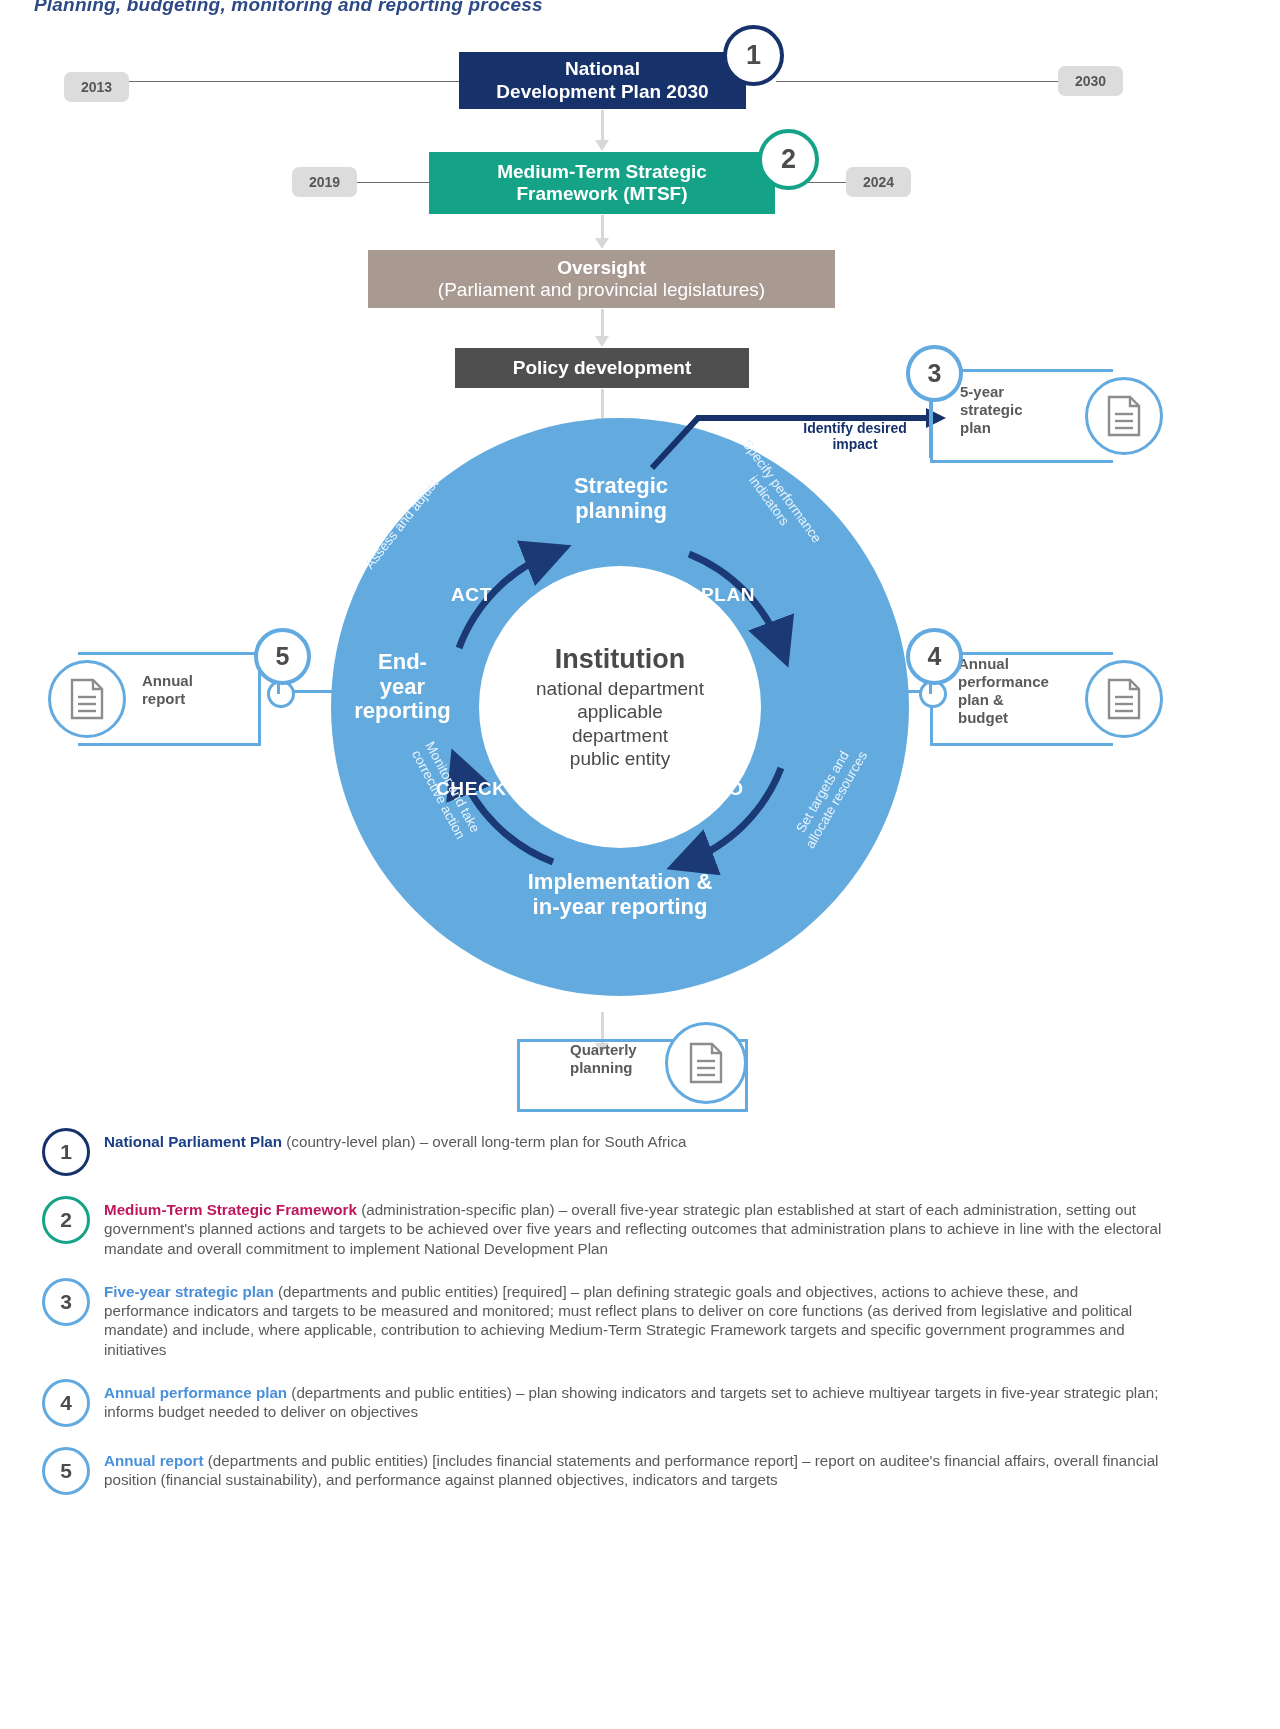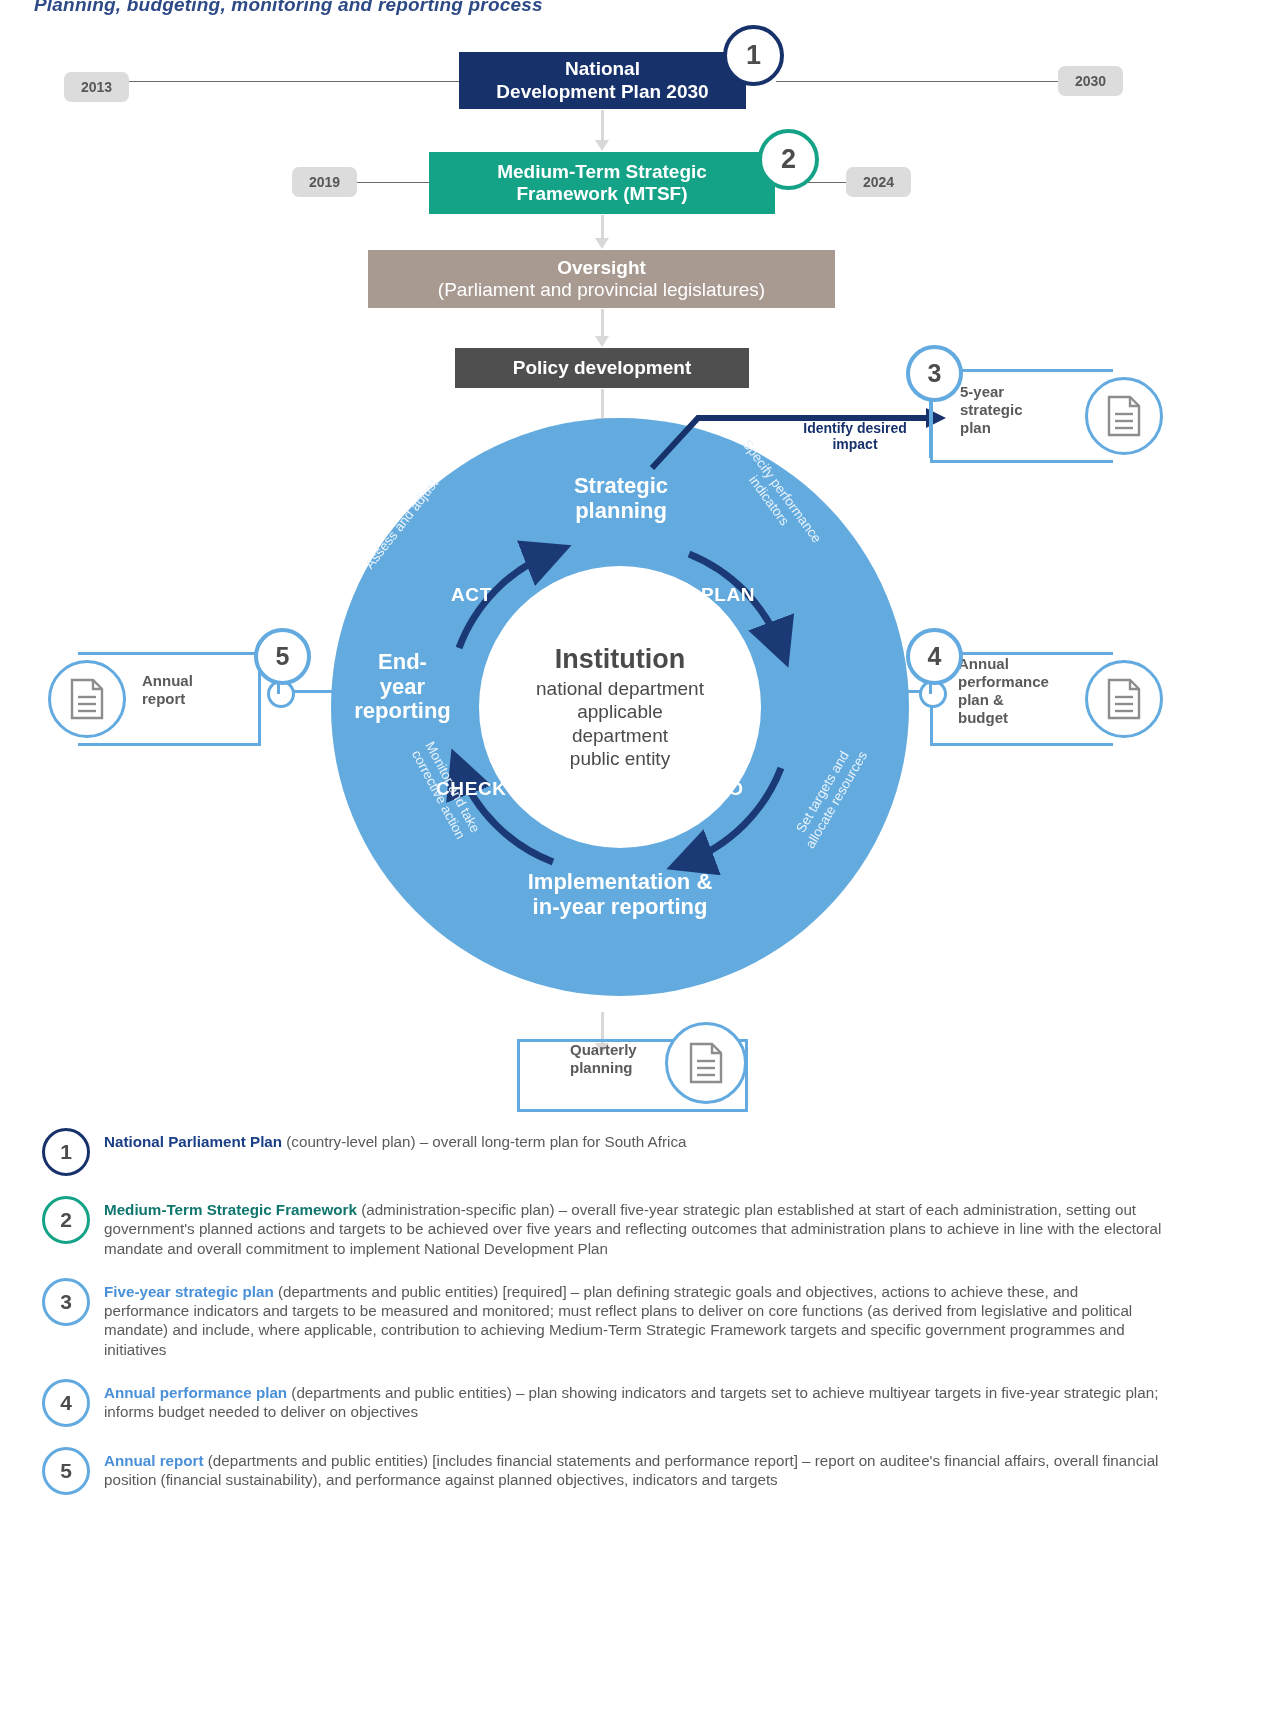--- a/index.html
+++ b/index.html
@@ -155,21 +155,21 @@
     flex:0 0 auto;width:42px;height:42px;border-radius:50%;background:#ffffff;
     display:flex;align-items:center;justify-content:center;
     font-size:21px;font-weight:700;color:#4c4c4c;margin-right:14px;
   }
   .legend-text{font-size:15.2px;line-height:1.27;color:#5a5a5a;padding-top:4px;}
   .lt-bold{font-weight:700;}
   .nb-navy{border:3px solid #17316b;}
   .nb-teal{border:3px solid #14a387;}
   .nb-blue{border:3px solid #62aadf;}
   .c-navy{color:#1a3f86;}
-  .c-teal{color:#0f766e;margin-top:18px;}
+  .c-teal{color:#be185d;margin-top:18px;}
   .c-blue{color:#4a90d9;}
 </style>
 </head>
 <body>
 
 <div class="stage">
 
   <div class="abs" id="diagram-title">Planning, budgeting, monitoring and reporting process</div>
 
   <div class="abs hline" id="line-2013"></div>

